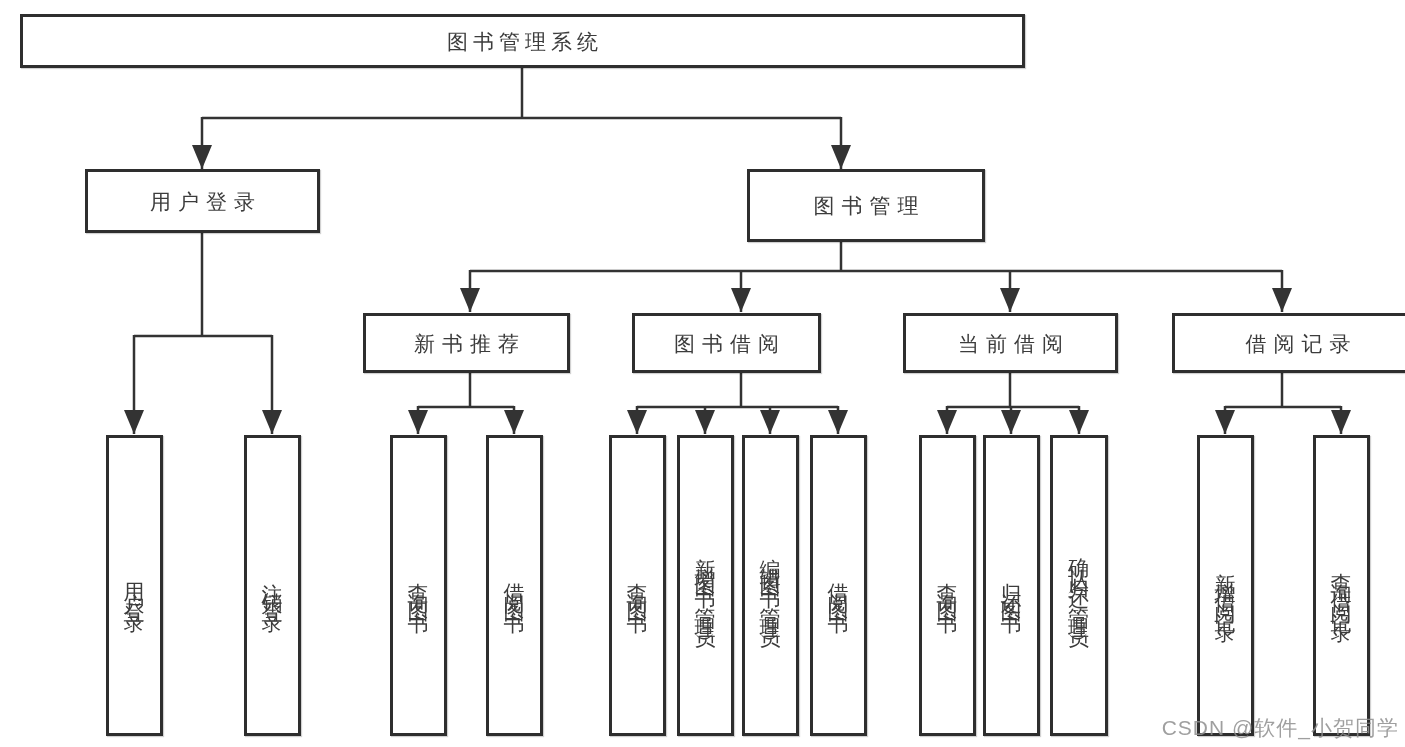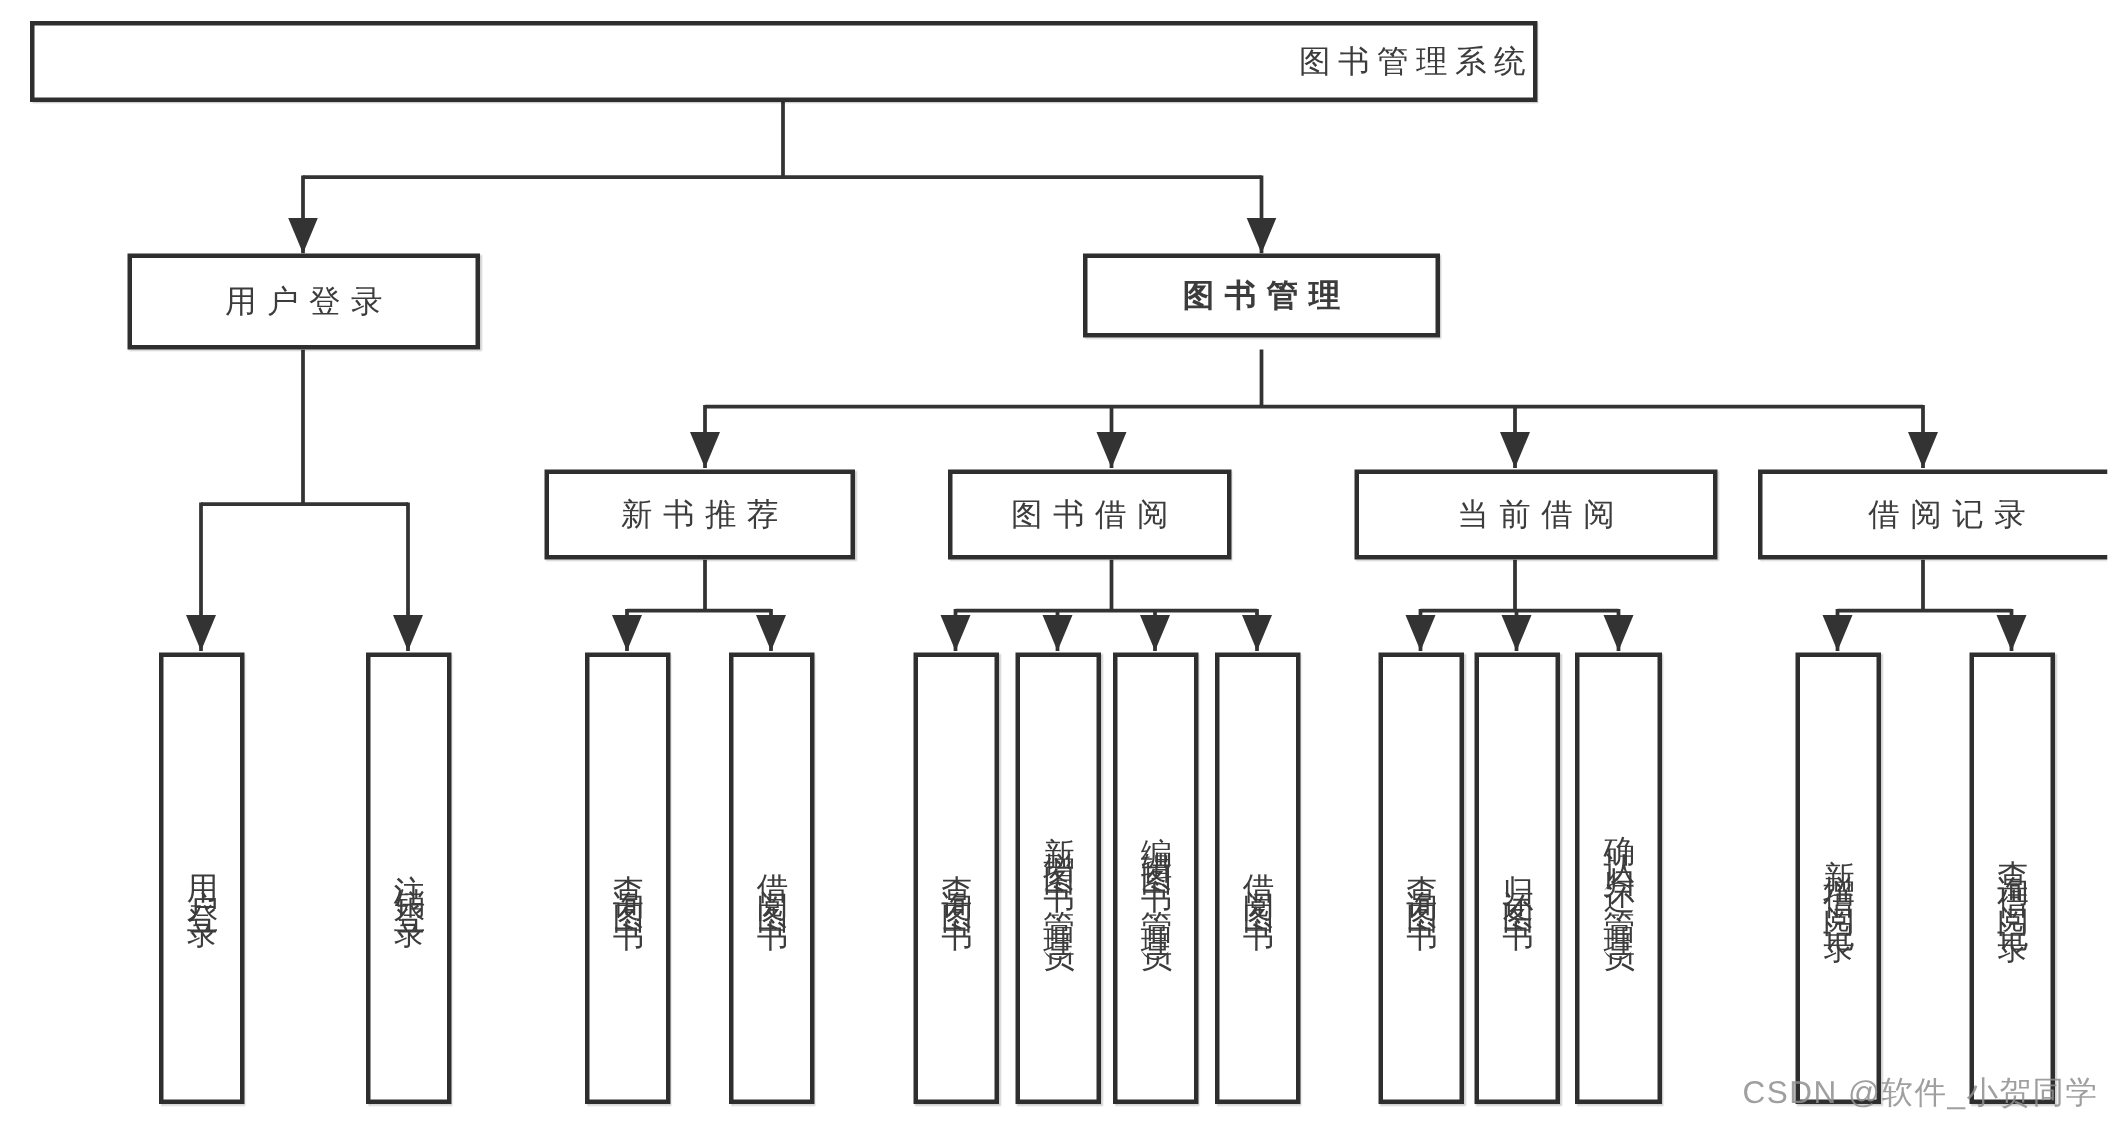--- a/index.html
+++ b/index.html
@@ -117,38 +117,38 @@
 
       <g>
         <line x1="1282" y1="373" x2="1282" y2="408"></line>
         <line x1="1225" y1="407" x2="1341" y2="407"></line>
         <line x1="1225" y1="406" x2="1225" y2="434" marker-end="url(#arrow)"></line>
         <line x1="1341" y1="406" x2="1341" y2="434" marker-end="url(#arrow)"></line>
       </g>
     </g>
   </svg>
 
-  <div class="node root" style="left:20px; top:14px; width:1005px; height:54px;justify-content:flex-end;">
+  <div class="node root" style="left:20px; top:14px; width:1005px; height:54px;">
     <span>图书管理系统</span>
   </div>
 
   <div class="node" style="left:85px; top:169px; width:235px; height:64px;">
     <span>用户登录</span>
   </div>
-  <div class="node" style="left:722px; top:169px; width:238px; height:56px;font-weight:bold;">
+  <div class="node" style="left:747px; top:169px; width:238px; height:73px;">
     <span>图书管理</span>
   </div>
 
   <div class="node" style="left:363px; top:313px; width:207px; height:60px;">
     <span>新书推荐</span>
   </div>
   <div class="node" style="left:632px; top:313px; width:189px; height:60px;">
     <span>图书借阅</span>
   </div>
-  <div class="node" style="left:903px; top:313px; width:242px; height:60px;">
+  <div class="node" style="left:903px; top:313px; width:215px; height:60px;">
     <span>当前借阅</span>
   </div>
   <div class="node" style="left:1172px; top:313px; width:252px; height:60px;">
     <span>借阅记录</span>
   </div>
 
   <div class="leaf" style="left:106px; top:435px; width:57px; height:301px;">
     <span>用户登录</span>
   </div>
   <div class="leaf" style="left:244px; top:435px; width:57px; height:301px;">

